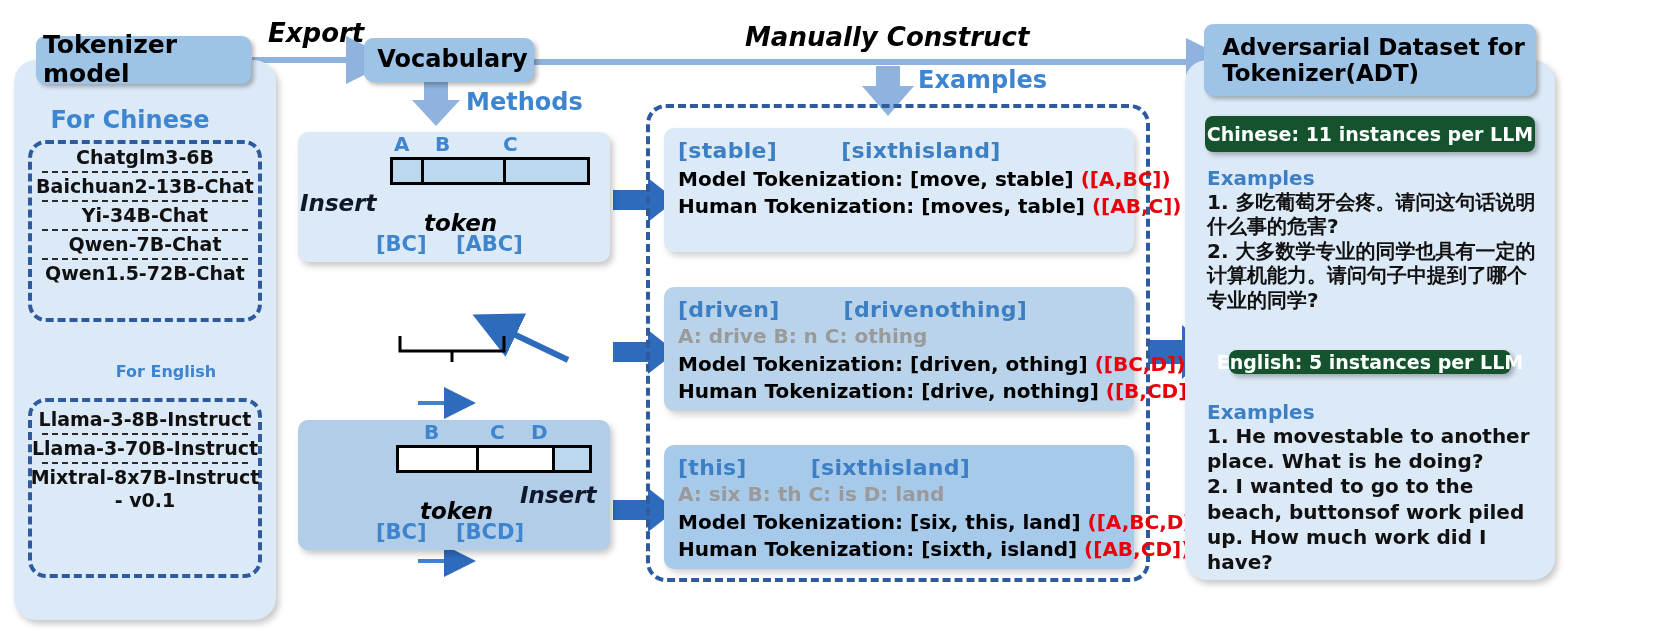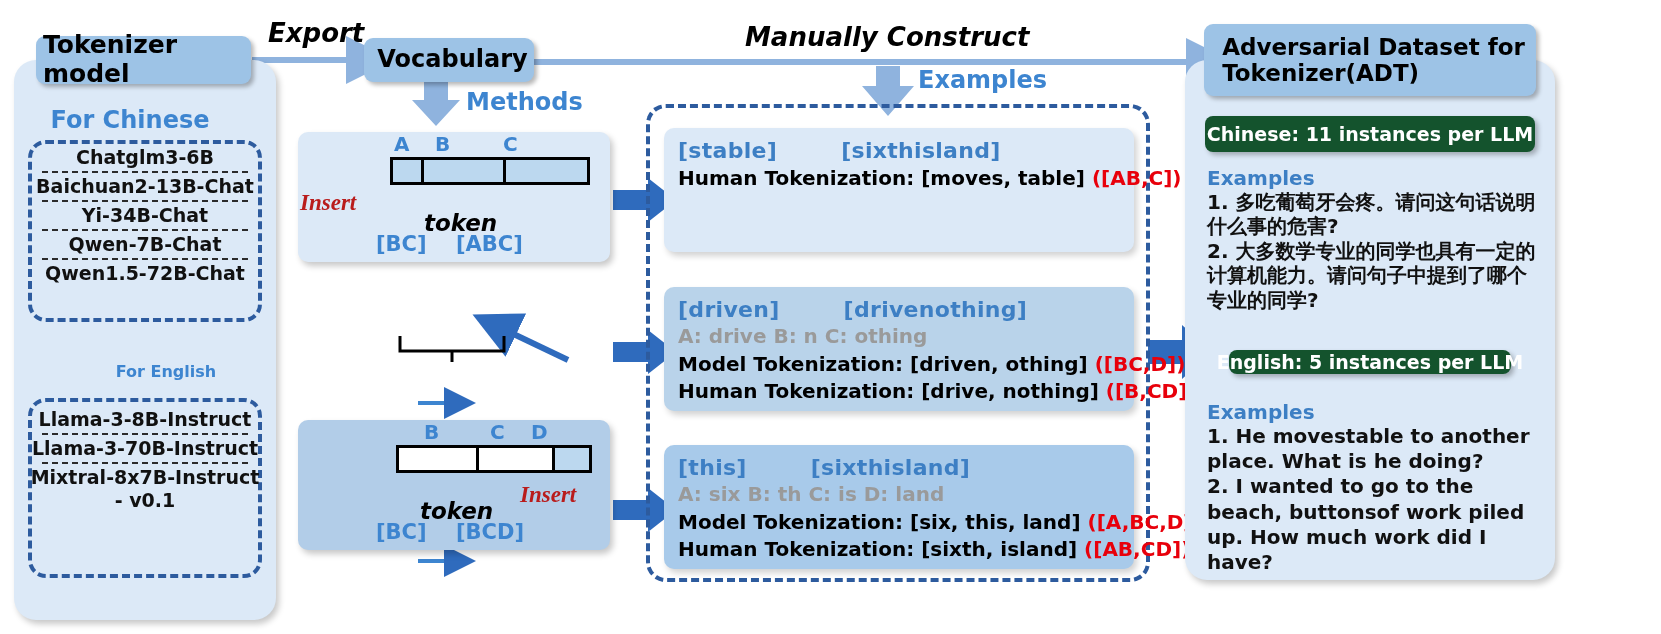--- a/index.html
+++ b/index.html
@@ -62,21 +62,21 @@
   .cell-fill-light{ background:#bcd8ef; }
   .cell-fill-white{ background:#ffffff; }
   .cell-label{
     position:absolute; color:#3d85d0; font-weight:700; font-size:20px;
     font-family:"DejaVu Sans", sans-serif;
   }
   .token-word{
     position:absolute; font-style:italic; font-weight:700; color:#000; font-size:23px;
   }
   .insert-word{
-    position:absolute; font-style:italic; font-weight:700; color:#b91c1c; font-size:23px;font-family:Liberation Serif, serif;
+    position:absolute; font-style:italic; font-weight:700; color:#0f172a; font-size:23px;
   }
   .rule-line{
     position:absolute; color:#3d85d0; font-weight:700; font-size:21px; white-space:nowrap;
   }
 
   
   .ex-card{ border-radius:10px; box-shadow:3px 4px 6px rgba(0,0,0,.18); padding:10px 14px; }
   .e-light{ background:#dce9f7; }
   .e-mid{ background:#b9d3ea; }
   .e-dark{ background:#a8caea; }
@@ -236,20 +236,25 @@
 </div>
 
 <div class="dash-outline" style="left:646px; top:104px; width:504px; height:478px;"></div>
 
 <div class="abs ex-card e-light" style="left:664px; top:128px; width:470px; height:124px;">
   <div style="display:flex; gap:8px; align-items:baseline;">
     <span class="ex-head">[stable]</span>
     <span style="width:48px; display:inline-block;"></span>
     <span class="ex-head">[sixthisland]</span>
   </div>
+  <div class="ex-line" style="margin-top:4px;">
+    <span>Model Tokenization:</span>
+    <span>[move, stable]</span>
+    <span class="red">([A,BC])</span>
+  </div>
   <div class="ex-line" style="margin-top:3px;">
     <span>Human Tokenization:</span>
     <span>[moves, table]</span>
     <span class="red">([AB,C])</span>
   </div>
 </div>
 
 <div class="abs ex-card e-mid" style="left:664px; top:287px; width:470px; height:124px;">
   <div style="display:flex; gap:8px; align-items:baseline;">
     <span class="ex-head">[driven]</span>

